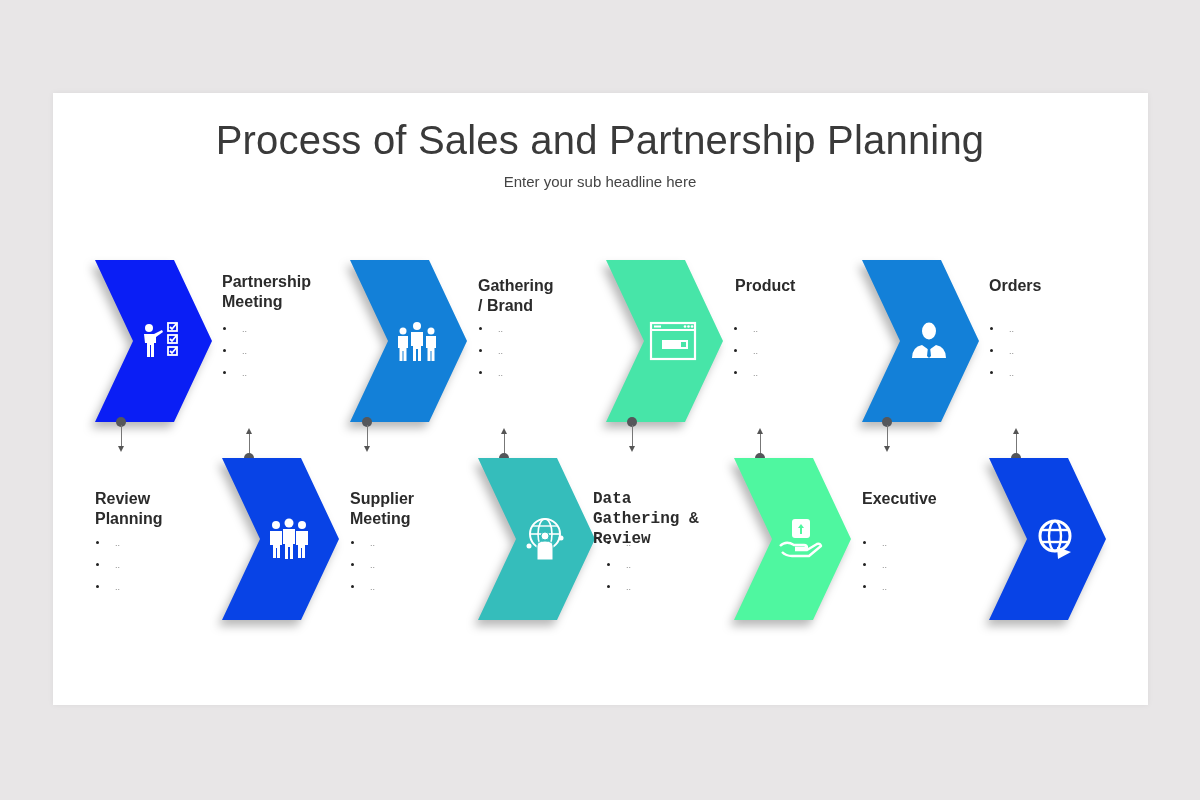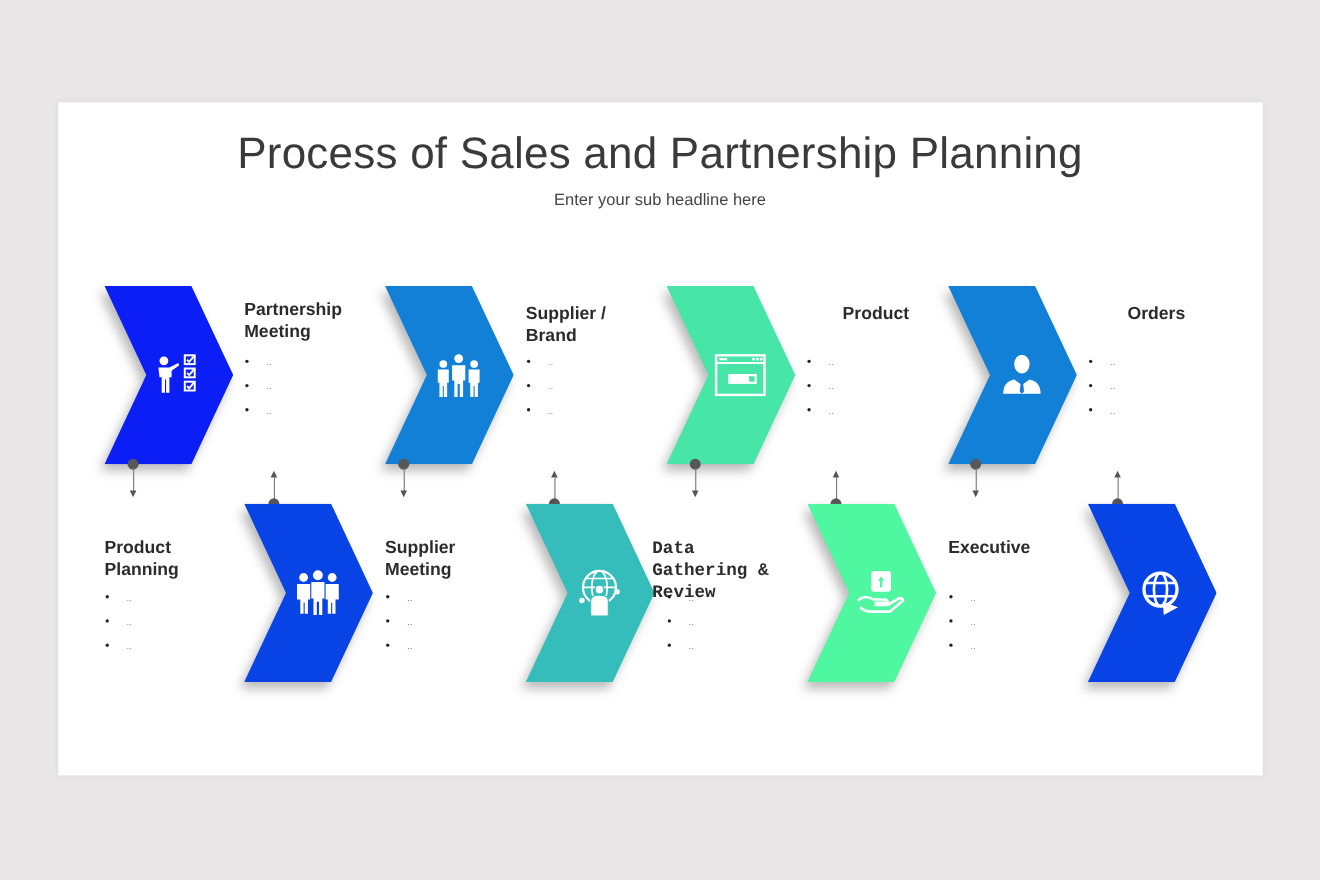--- a/index.html
+++ b/index.html
@@ -97,21 +97,21 @@
     </svg>
   <svg class="ico" viewBox="0 0 50 46">
     <circle cx="11" cy="13" r="3.5" fill="#fff"></circle>
     <path d="M6 18 h10 v12 h-1.5 v13 h-3 v-10 h-1 v10 h-3 v-13 h-1.5 z" fill="#fff"></path>
     <circle cx="25" cy="8" r="4" fill="#fff"></circle>
     <path d="M19 14 h12 v14 h-2 v15 h-3 v-12 h-2 v12 h-3 v-15 h-2 z" fill="#fff"></path>
     <circle cx="39" cy="13" r="3.5" fill="#fff"></circle>
     <path d="M34 18 h10 v12 h-1.5 v13 h-3 v-10 h-1 v10 h-3 v-13 h-1.5 z" fill="#fff"></path>
   </svg>
 </div>
-<div class="label" style="left:478px; top:276px; width:80px;">Supplier / Brand</div>
+<div class="label" style="left:478px; top:276px; width:80px;">Gathering / Brand</div>
 <ul class="bullets" style="left:478px; top:322px;">
   <li>..</li>
   <li>..</li>
   <li>..</li>
 </ul>
 
 <div class="chev" style="left:606px; top:260px;">
   <svg class="shape" width="117" height="162" viewBox="0 0 117 162">
       <polygon points="0,0 79,0 117,81 79,162 0,162 38,81" fill="#47E5A8"></polygon>
     </svg>
@@ -119,38 +119,38 @@
     <rect x="3" y="5" width="44" height="36" fill="none" stroke="#fff" stroke-width="2.2"></rect>
     <line x1="3" y1="12" x2="47" y2="12" stroke="#fff" stroke-width="2"></line>
     <rect x="6" y="7.5" width="7" height="2" fill="#fff"></rect>
     <circle cx="37" cy="8.5" r="1.3" fill="#fff"></circle>
     <circle cx="40.5" cy="8.5" r="1.3" fill="#fff"></circle>
     <circle cx="44" cy="8.5" r="1.3" fill="#fff"></circle>
     <rect x="14" y="22" width="26" height="9" fill="#fff"></rect>
     <rect x="33" y="24" width="5" height="5" fill="#47E5A8"></rect>
   </svg>
 </div>
-<div class="label" style="left:766px; top:276px;">Product</div>
+<div class="label" style="left:735px; top:276px;">Product</div>
 <ul class="bullets" style="left:733px; top:322px;">
   <li>..</li>
   <li>..</li>
   <li>..</li>
 </ul>
 
 <div class="chev" style="left:862px; top:260px;">
   <svg class="shape" width="117" height="162" viewBox="0 0 117 162">
       <polygon points="0,0 79,0 117,81 79,162 0,162 38,81" fill="#1380D8"></polygon>
     </svg>
   <svg class="ico" viewBox="0 0 50 46">
     <ellipse cx="25" cy="13" rx="7" ry="8.5" fill="#fff"></ellipse>
     <path d="M8 40 q0 -11 10 -13 l7 5 l7 -5 q10 2 10 13 z" fill="#fff"></path>
     <path d="M24 29 l1 -1 l1 1 l1 9 l-2 2 l-2 -2 z" fill="#1380D8"></path>
   </svg>
 </div>
-<div class="label" style="left:989px; top:276px;margin-left:36px;">Orders</div>
+<div class="label" style="left:989px; top:276px;">Orders</div>
 <ul class="bullets" style="left:989px; top:322px;">
   <li>..</li>
   <li>..</li>
   <li>..</li>
 </ul>
 
 <div class="conn" style="left:115px; top:417px; height:40px;">
   <div class="dot" style="top:0;"></div>
   <div class="line" style="top:8px; height:22px;"></div>
   <div class="arrow-down" style="top:29px;"></div>
@@ -185,21 +185,21 @@
   <div class="arrow-up" style="top:0;"></div>
   <div class="line" style="top:6px; height:22px;"></div>
   <div class="dot" style="top:25px;"></div>
 </div>
 <div class="conn" style="left:1010px; top:428px; height:40px;">
   <div class="arrow-up" style="top:0;"></div>
   <div class="line" style="top:6px; height:22px;"></div>
   <div class="dot" style="top:25px;"></div>
 </div>
 
-<div class="label" style="left:95px; top:489px; width:90px;">Product Planning</div>
+<div class="label" style="left:95px; top:489px; width:90px;">Review Planning</div>
 <ul class="bullets" style="left:95px; top:536px;">
   <li>..</li>
   <li>..</li>
   <li>..</li>
 </ul>
 
 <div class="chev" style="left:222px; top:458px;">
   <svg class="shape" width="117" height="162" viewBox="0 0 117 162">
       <polygon points="0,0 79,0 117,81 79,162 0,162 38,81" fill="#0843E6"></polygon>
     </svg>

